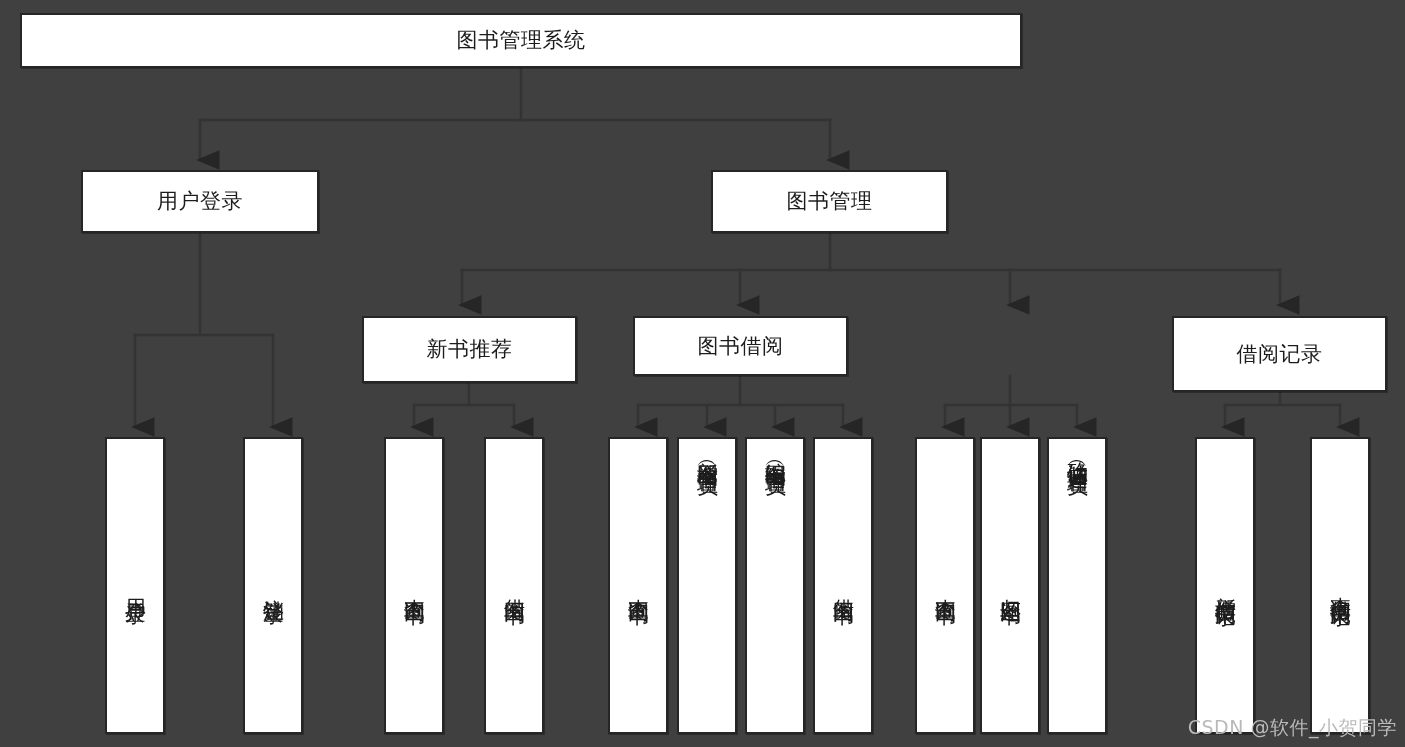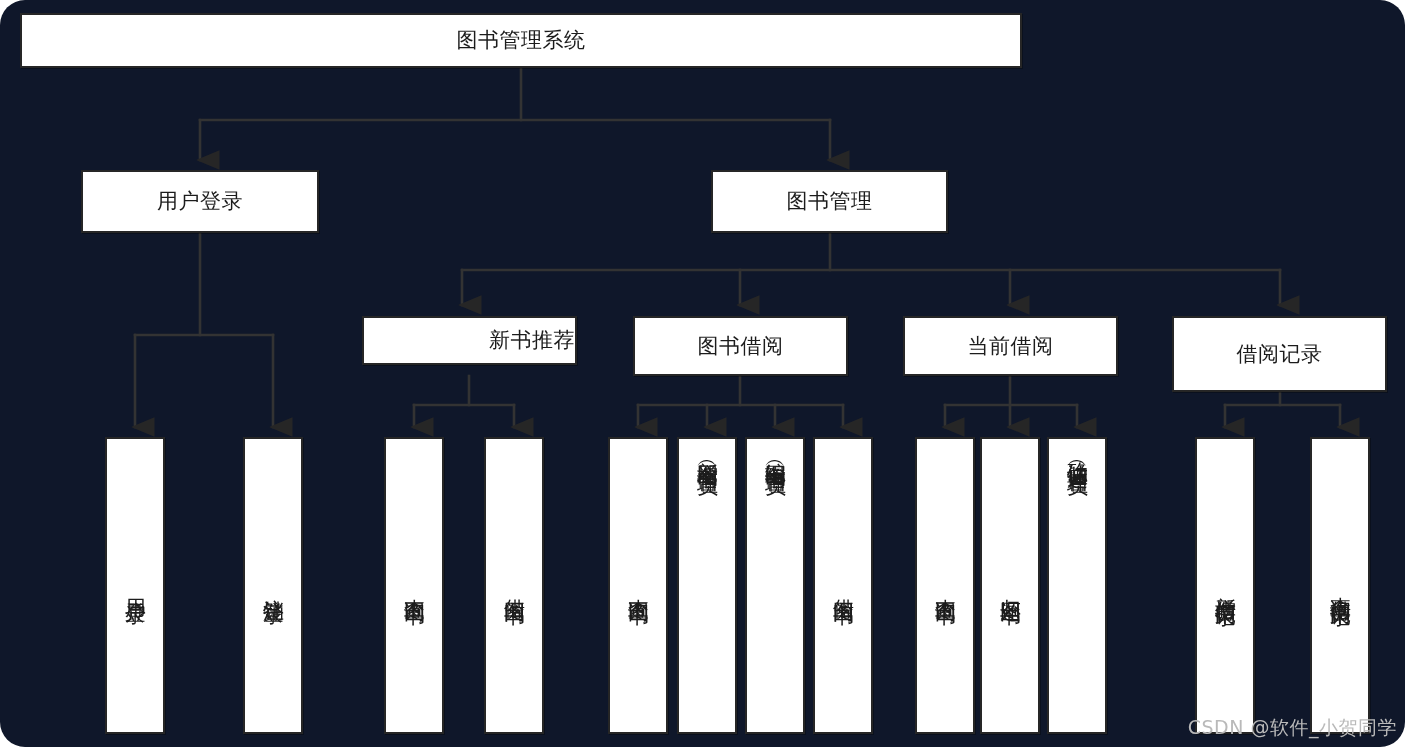--- a/index.html
+++ b/index.html
@@ -7,23 +7,22 @@
     padding: 0;
     background: #ffffff;
   }
   body {
     font-family: "DejaVu Sans", "Liberation Sans", sans-serif;
   }
   #canvas {
     position: relative;
     width: 1405px;
     height: 747px;
-    background: #0f172a;
+    background: #404040;
     overflow: hidden;
-    border-radius: 25px;
   }
   svg#wires {
     position: absolute;
     left: 0;
     top: 0;
     width: 1405px;
     height: 747px;
     pointer-events: none;
   }
   .node {
@@ -131,31 +130,28 @@
   </div>
 
   <div class="node" style="left:81px; top:170px; width:238px; height:63px;">
     <span class="label">用户登录</span>
   </div>
 
   <div class="node" style="left:711px; top:170px; width:237px; height:63px;">
     <span class="label">图书管理</span>
   </div>
 
-  <div class="node" style="left:362px; top:316px; width:215px; height:49px;justify-content:flex-end;">
+  <div class="node" style="left:362px; top:316px; width:215px; height:67px;">
     <span class="label">新书推荐</span>
   </div>
 
   <div class="node" style="left:633px; top:316px; width:215px; height:60px;justify-content:center;">
     <span class="label">图书借阅</span>
   </div>
 
-  <div class="node" style="left:903px; top:316px; width:215px; height:60px;">
-    <span class="label">当前借阅</span>
-  </div>
 
   <div class="node" style="left:1172px; top:316px; width:215px; height:76px;">
     <span class="label">借阅记录</span>
   </div>
 
   <div class="node vertical center-v" style="left:105px; top:437px; width:60px; height:297px;">
     <span class="label">用户登录</span>
   </div>
 
   <div class="node vertical center-v" style="left:243px; top:437px; width:60px; height:297px;">

